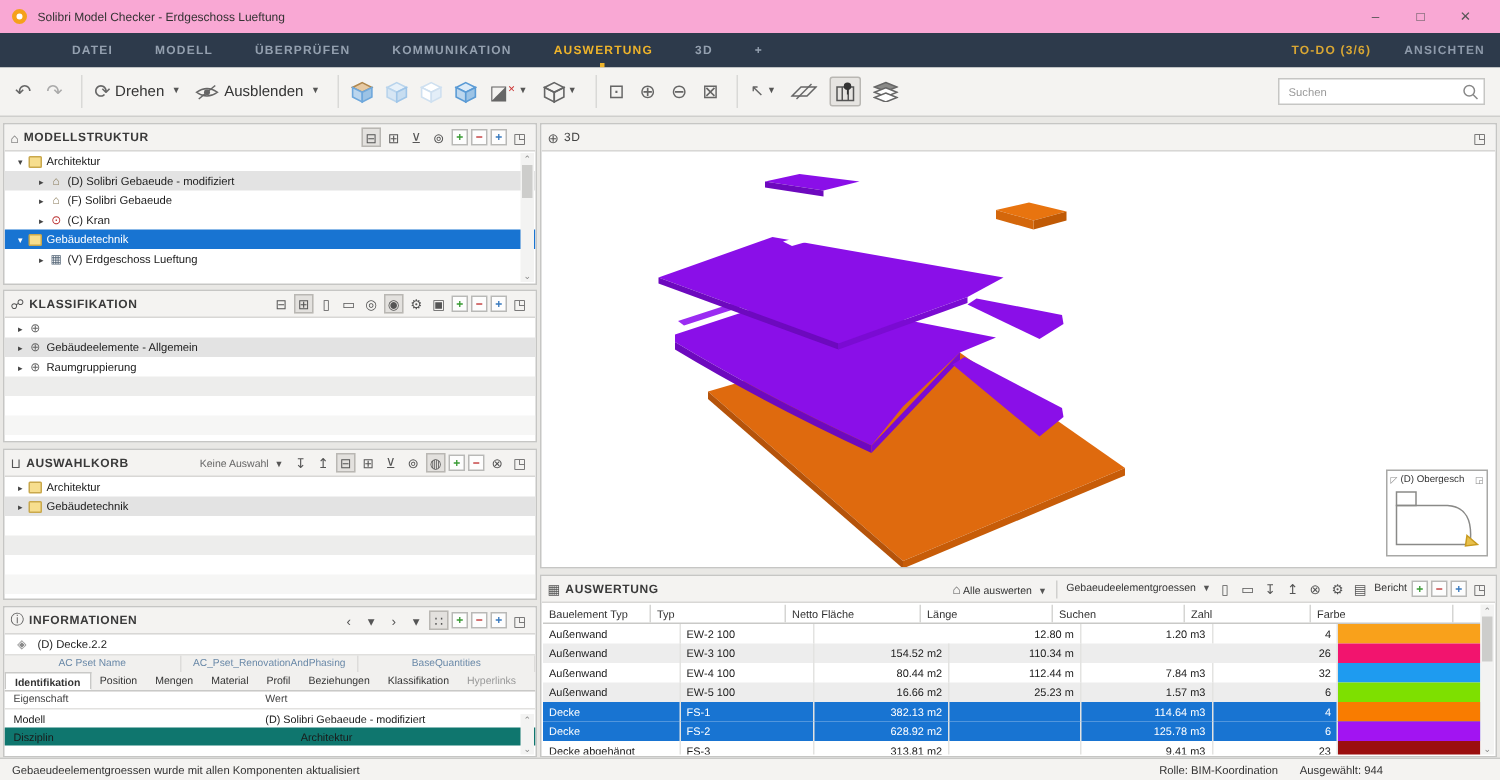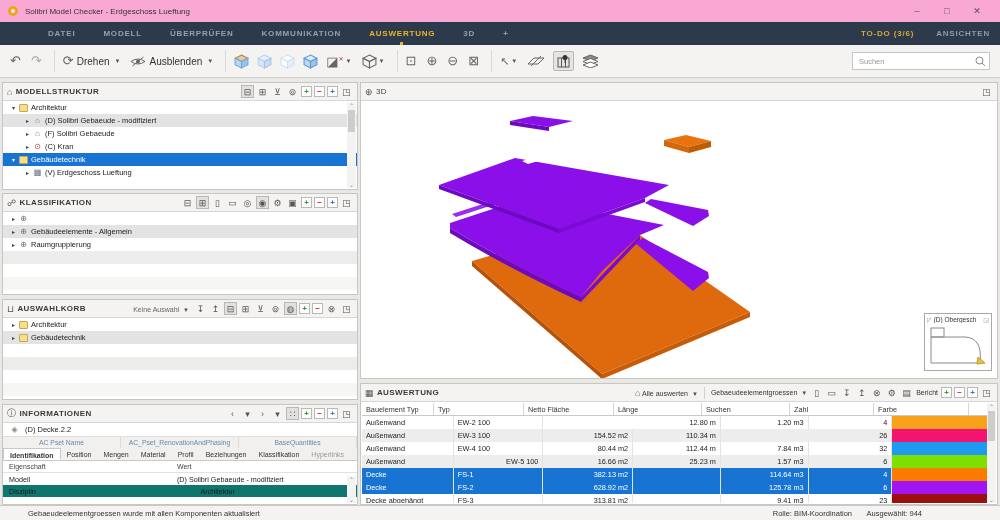--- a/index.html
+++ b/index.html
@@ -103,21 +103,21 @@
   .tr.alt { background:#EDEDED; }
   .tr.selected { background:#1874D2; color:#fff; }
   .td { font-size:7.3px; line-height:13px; padding:0 4px; border-right:1px solid #E3E3E1; overflow:hidden; white-space:nowrap; }
   .td.num { text-align:right; }
   .td.color { padding:0; border-right:none; }
   .tbl-scroll { position:absolute; top:19px; right:1px; bottom:1px; width:9px; background:#F3F3F2; font-size:6px; color:#888; text-align:center; }
   .tbl-scroll .thumb { position:absolute; top:8px; left:1px; width:7px; height:30px; background:#CDCDCB; }
 
   
   .statusbar { position:absolute; left:0; right:0; bottom:0; height:15px; background:#F4F3F1; border-top:1px solid #C9C9C7; font-size:7.5px; color:#333; }
-  .statusbar .msg { position:absolute; left:8px; top:3px;margin-left:20px; }
+  .statusbar .msg { position:absolute; left:8px; top:3px; }
   .statusbar .role { position:absolute; right:148px; top:3px; }
   .statusbar .sel { position:absolute; right:78px; top:3px; }
 </style>
 </head>
 <body>
 
 <div class="app">
 
   <div class="titlebar">
     <div class="logo"></div>
@@ -568,21 +568,21 @@
               <span class="td" style="width: 92px;">Außenwand</span>
               <span class="td" style="width: 90px;">EW-4 100</span>
               <span class="td num" style="width: 90px;">80.44 m2</span>
               <span class="td num" style="width: 88px;">112.44 m</span>
               <span class="td num" style="width: 88px;">7.84 m3</span>
               <span class="td num" style="width: 84px;">32</span>
               <span class="td color" style="width: 95px; background: rgb(30, 155, 240);"></span>
             </div>
             <div class="tr alt">
               <span class="td" style="width: 92px;">Außenwand</span>
-              <span class="td" style="width: 90px; text-align: right;">EW-5 100</span>
+              <span class="td" style="width: 90px;">EW-5 100</span>
               <span class="td num" style="width: 90px;">16.66 m2</span>
               <span class="td num" style="width: 88px;">25.23 m</span>
               <span class="td num" style="width: 88px;">1.57 m3</span>
               <span class="td num" style="width: 84px;">6</span>
               <span class="td color" style="width: 95px; background: rgb(126, 224, 0);"></span>
             </div>
             <div class="tr selected">
               <span class="td" style="width: 92px;">Decke</span>
               <span class="td" style="width: 90px;">FS-1</span>
               <span class="td num" style="width: 90px;">382.13 m2</span>

